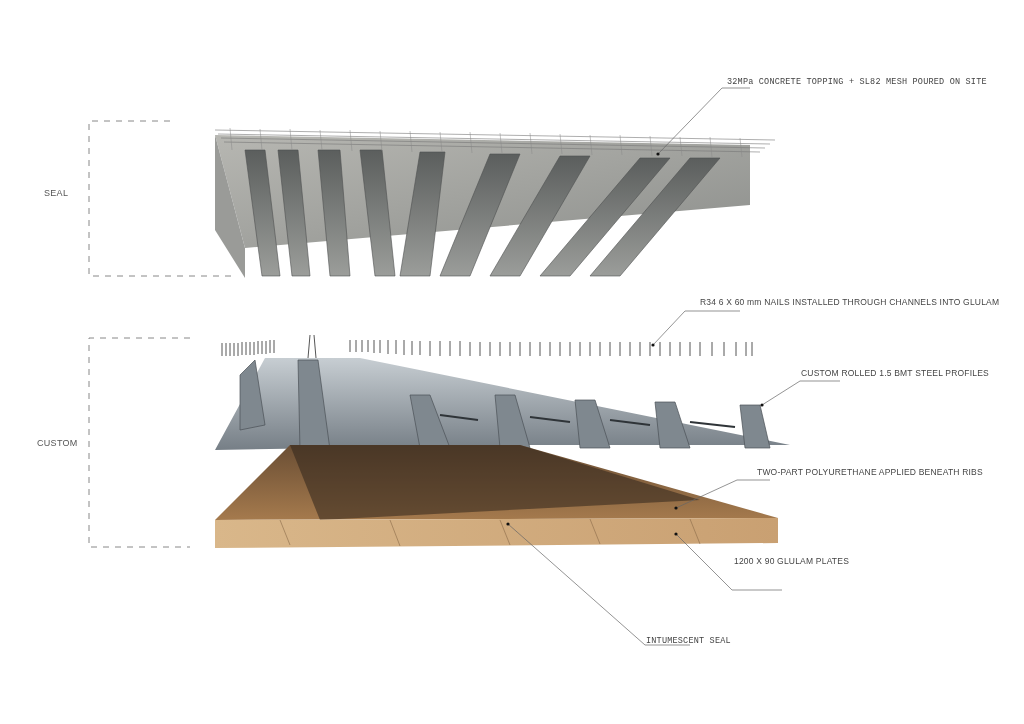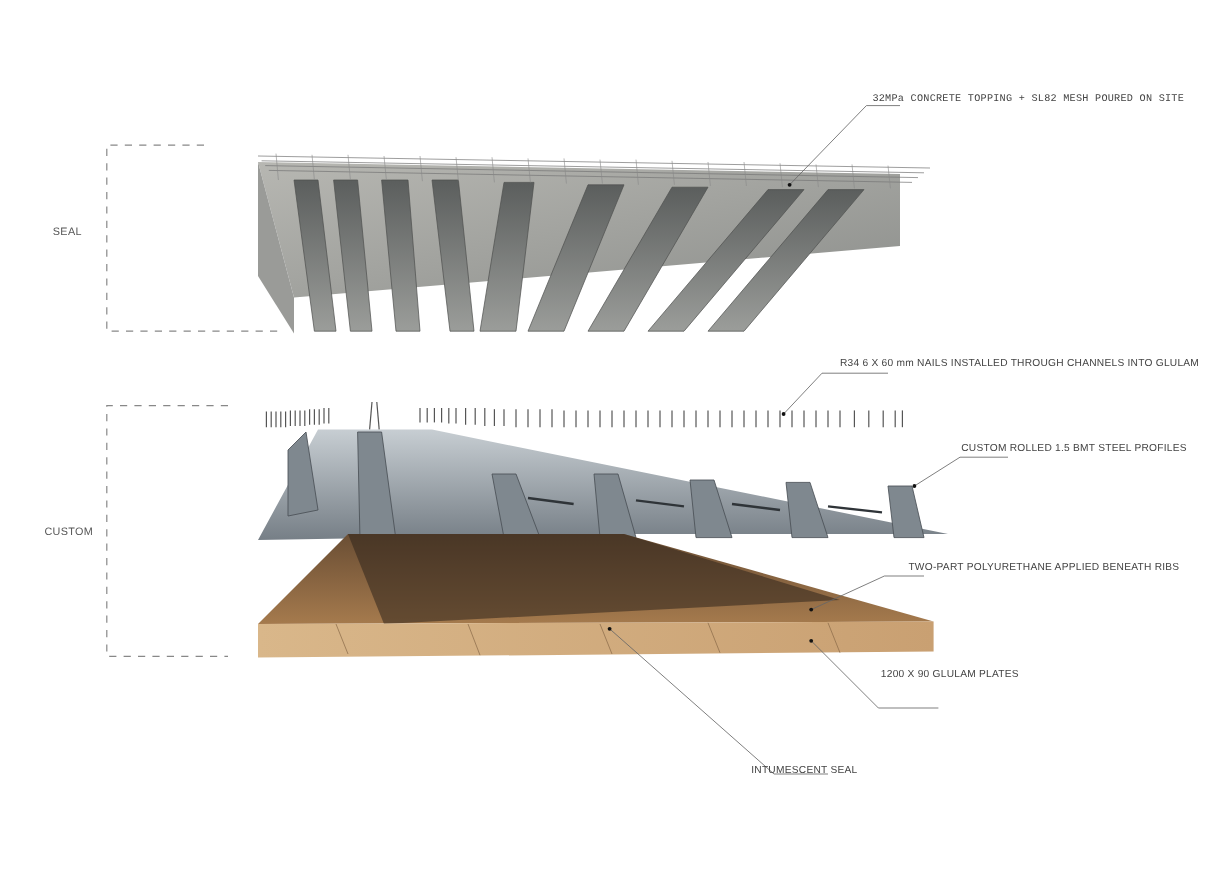--- a/index.html
+++ b/index.html
@@ -201,13 +201,13 @@
 </svg>
 
 <div class="stage-label" style="left:44px;top:188px;">SEAL</div>
 <div class="stage-label" style="left:37px;top:438px;">CUSTOM</div>
 
 <div class="callout" style="left:727px;top:77px;font-family:Liberation Mono, monospace;">32MPa CONCRETE TOPPING + SL82 MESH POURED ON SITE</div>
 <div class="callout" style="left:700px;top:297px;">R34 6 X 60 mm NAILS INSTALLED THROUGH CHANNELS INTO GLULAM</div>
 <div class="callout" style="left:801px;top:368px;">CUSTOM ROLLED 1.5 BMT STEEL PROFILES</div>
 <div class="callout" style="left:757px;top:467px;">TWO-PART POLYURETHANE APPLIED BENEATH RIBS</div>
 <div class="callout" style="left:734px;top:556px;">1200 X 90 GLULAM PLATES</div>
-<div class="callout" style="left:626px;top:636px;">INTUMESCENT SEAL</div>
+<div class="callout" style="left:646px;top:636px;font-family:Liberation Mono, monospace;">INTUMESCENT SEAL</div>
 
 </body></html>

